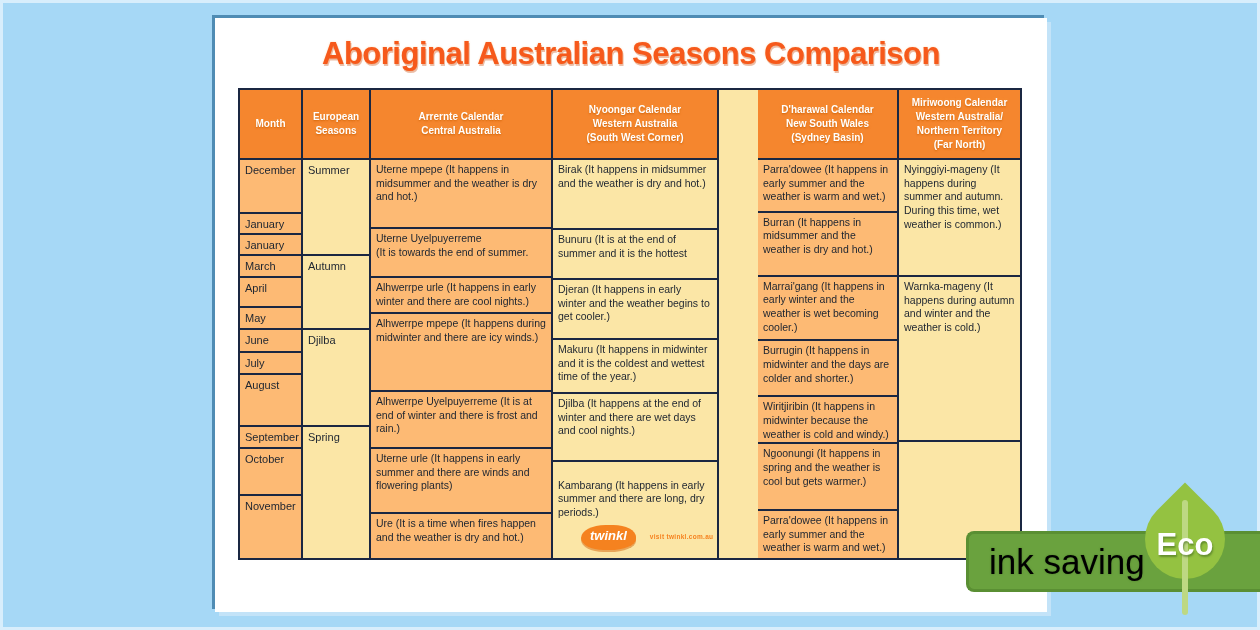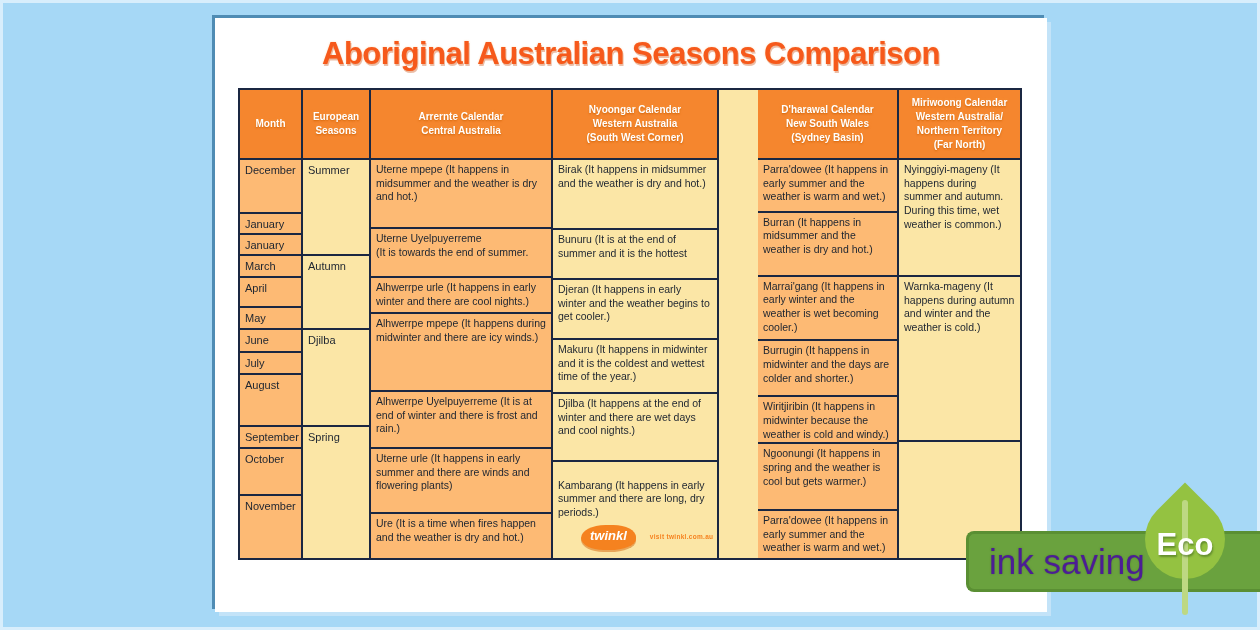--- a/index.html
+++ b/index.html
@@ -57,21 +57,21 @@
     box-shadow:0 2px 0 rgba(214,100,10,0.5);
   }
   .twinkl-site{color:#f5821f;font-size:6.5px;font-weight:bold;letter-spacing:0.3px;}
   .eco-bar{
     position:absolute;left:966px;top:531px;width:294px;height:61px;
     box-sizing:border-box;background:#6aa23e;
     border:3px solid #5a8f33;border-right:none;border-radius:8px 0 0 8px;
     display:flex;align-items:center;
   }
   .ink-label{
-    color:#4c1d95;font-size:35px;padding-left:20px;
+    color:#000000;font-size:35px;padding-left:20px;
     text-shadow:0 0 2px #4e7f2d;
   }
   .eco-leaf{
     position:absolute;left:1145px;top:499px;width:80px;height:80px;
     background:#94c241;border-radius:0 50% 50% 50%;
     transform:rotate(45deg);
   }
   .eco-stem{
     position:absolute;left:1182px;top:500px;width:6px;height:115px;
     background:#bdd883;border-radius:3px;

